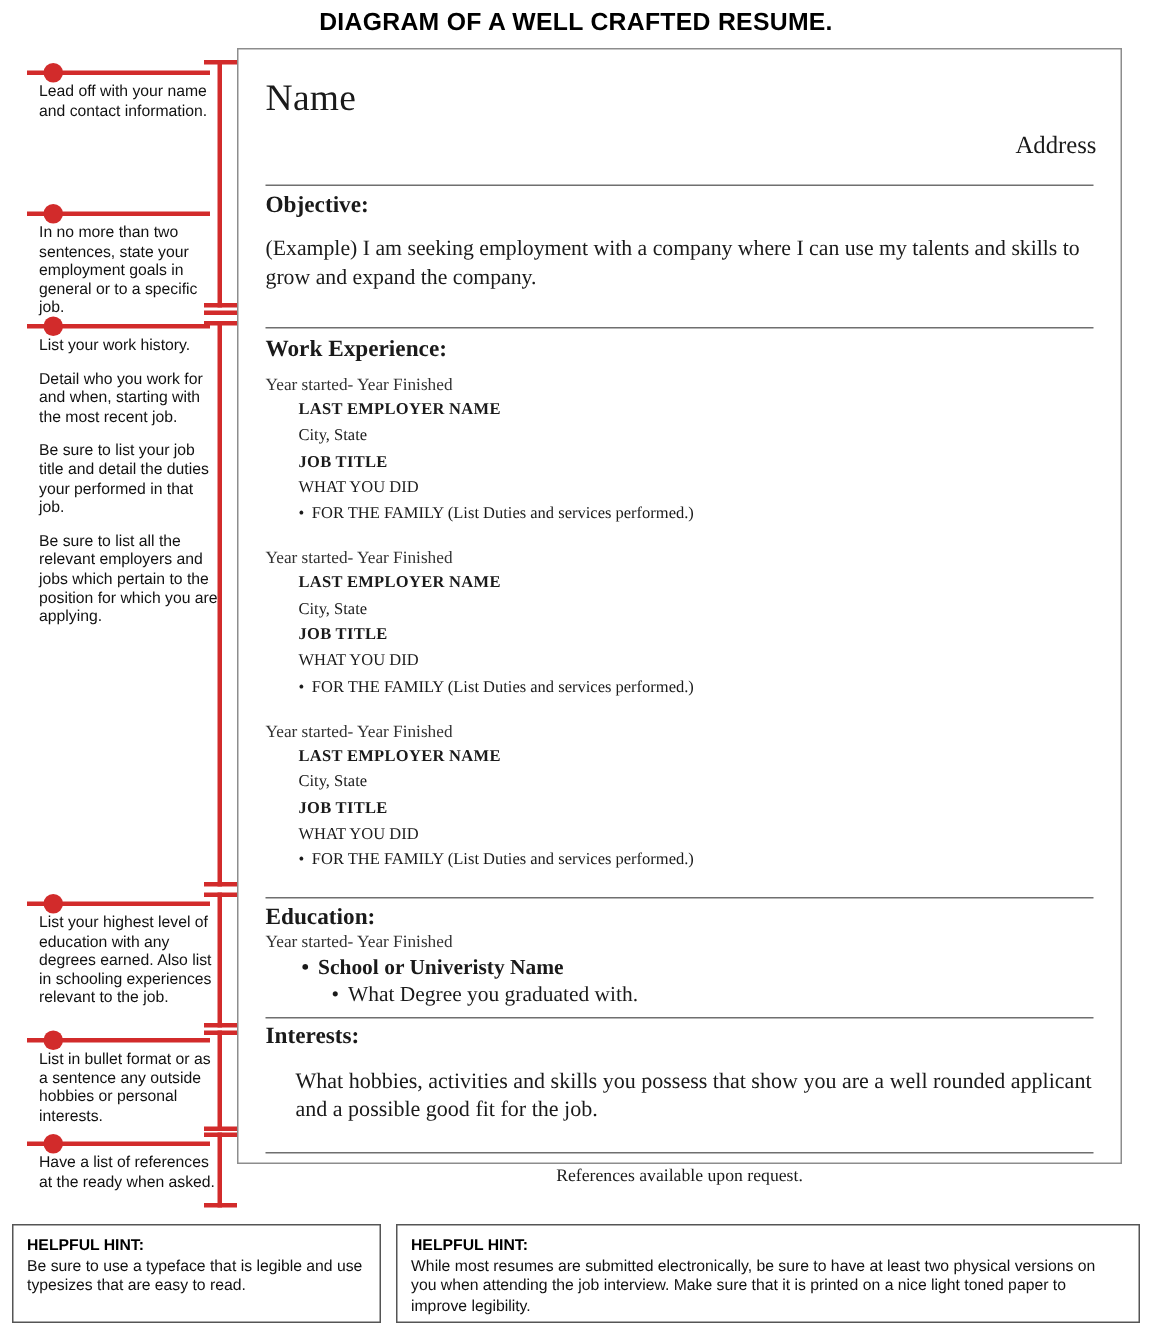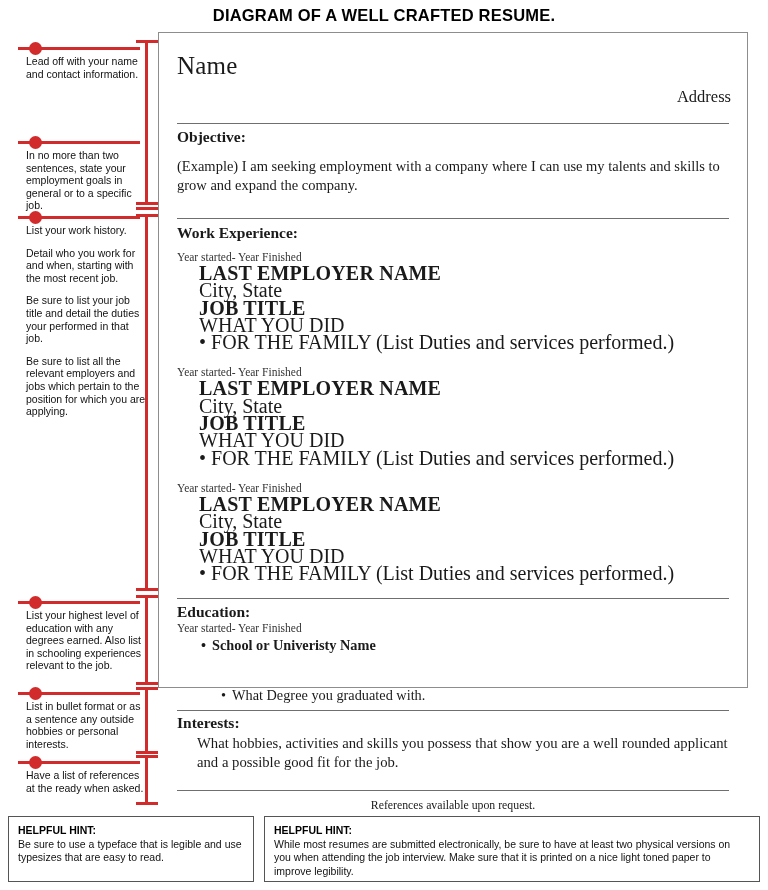--- a/index.html
+++ b/index.html
@@ -98,21 +98,21 @@
   }
   .bracket .cap-top { top: 0; }
   .bracket .cap-bot { bottom: 0; }
 
   
   #resume-sheet {
     position: absolute;
     left: 158px;
     top: 32px;
     width: 590px;
-    height: 656px;
+    height: 744px;
     border: 1.5px solid #8d8d8d;
     background: #fff;
     box-sizing: border-box;
     font-family: "Liberation Serif", serif;
     color: #1a1a1a;
   }
   .sheet-inner {
     position: relative;
     padding: 0 16px;
     height: 100%;
@@ -160,21 +160,21 @@
     padding-left: 2px;
   }
   .year-line {
     font-size: 11.5px;
     line-height: 15px;
     padding-left: 2px;
     color: #333;
   }
   .job-block {
     padding-left: 24px;
-    font-size: 20px;
+    font-size: 11px;
     line-height: 17.3px;
   }
   .job-block .b { font-weight: bold; letter-spacing: 0.2px; }
   .job-block .bullet { text-indent: 0; padding-left: 10px; }
   .job-block .bullet:before {
     content: "\2022";
     margin-left: -10px;
     margin-right: 5px;
   }
 
@@ -182,21 +182,20 @@
     padding-left: 26px;
     font-size: 14.3px;
     line-height: 18px;
     font-weight: bold;
   }
   .edu-l1:before { content: "\2022"; margin-right: 6px; }
   .edu-l2 {
     padding-left: 46px;
     font-size: 14.3px;
     line-height: 18.5px;
-    margin-top: 32px;
   }
   .edu-l2:before { content: "\2022"; margin-right: 6px; }
 
   .interests-body {
     padding-left: 22px;
     font-size: 14.7px;
     line-height: 19px;
   }
   .references {
     text-align: center;
@@ -381,21 +380,21 @@
       </div>
     <div class="sect-head" style="margin-top:3px;">Education:</div>
     <div class="year-line">Year started- Year Finished</div>
     <div class="edu-l1">School or Univeristy Name</div>
     <div class="edu-l2">What Degree you graduated with.</div>
 
     <div class="rule-wrap" style="margin-top:5px;">
         <hr class="rule">
       </div>
     <div class="sect-head" style="margin-top:2px;">Interests:</div>
-    <div class="interests-body" style="margin-top:2px;">What hobbies, activities and skills you possess that show you are a well rounded applicant and a possible good fit for the job.</div>
+    <div class="interests-body" style="margin-top:12px;">What hobbies, activities and skills you possess that show you are a well rounded applicant and a possible good fit for the job.</div>
 
     <div class="rule-wrap" style="margin-top:18px;">
         <hr class="rule">
       </div>
     <div class="references">References available upon request.</div>
 
   </div>
 </div>
 
 <div class="hint-box" id="hint-box-1">

